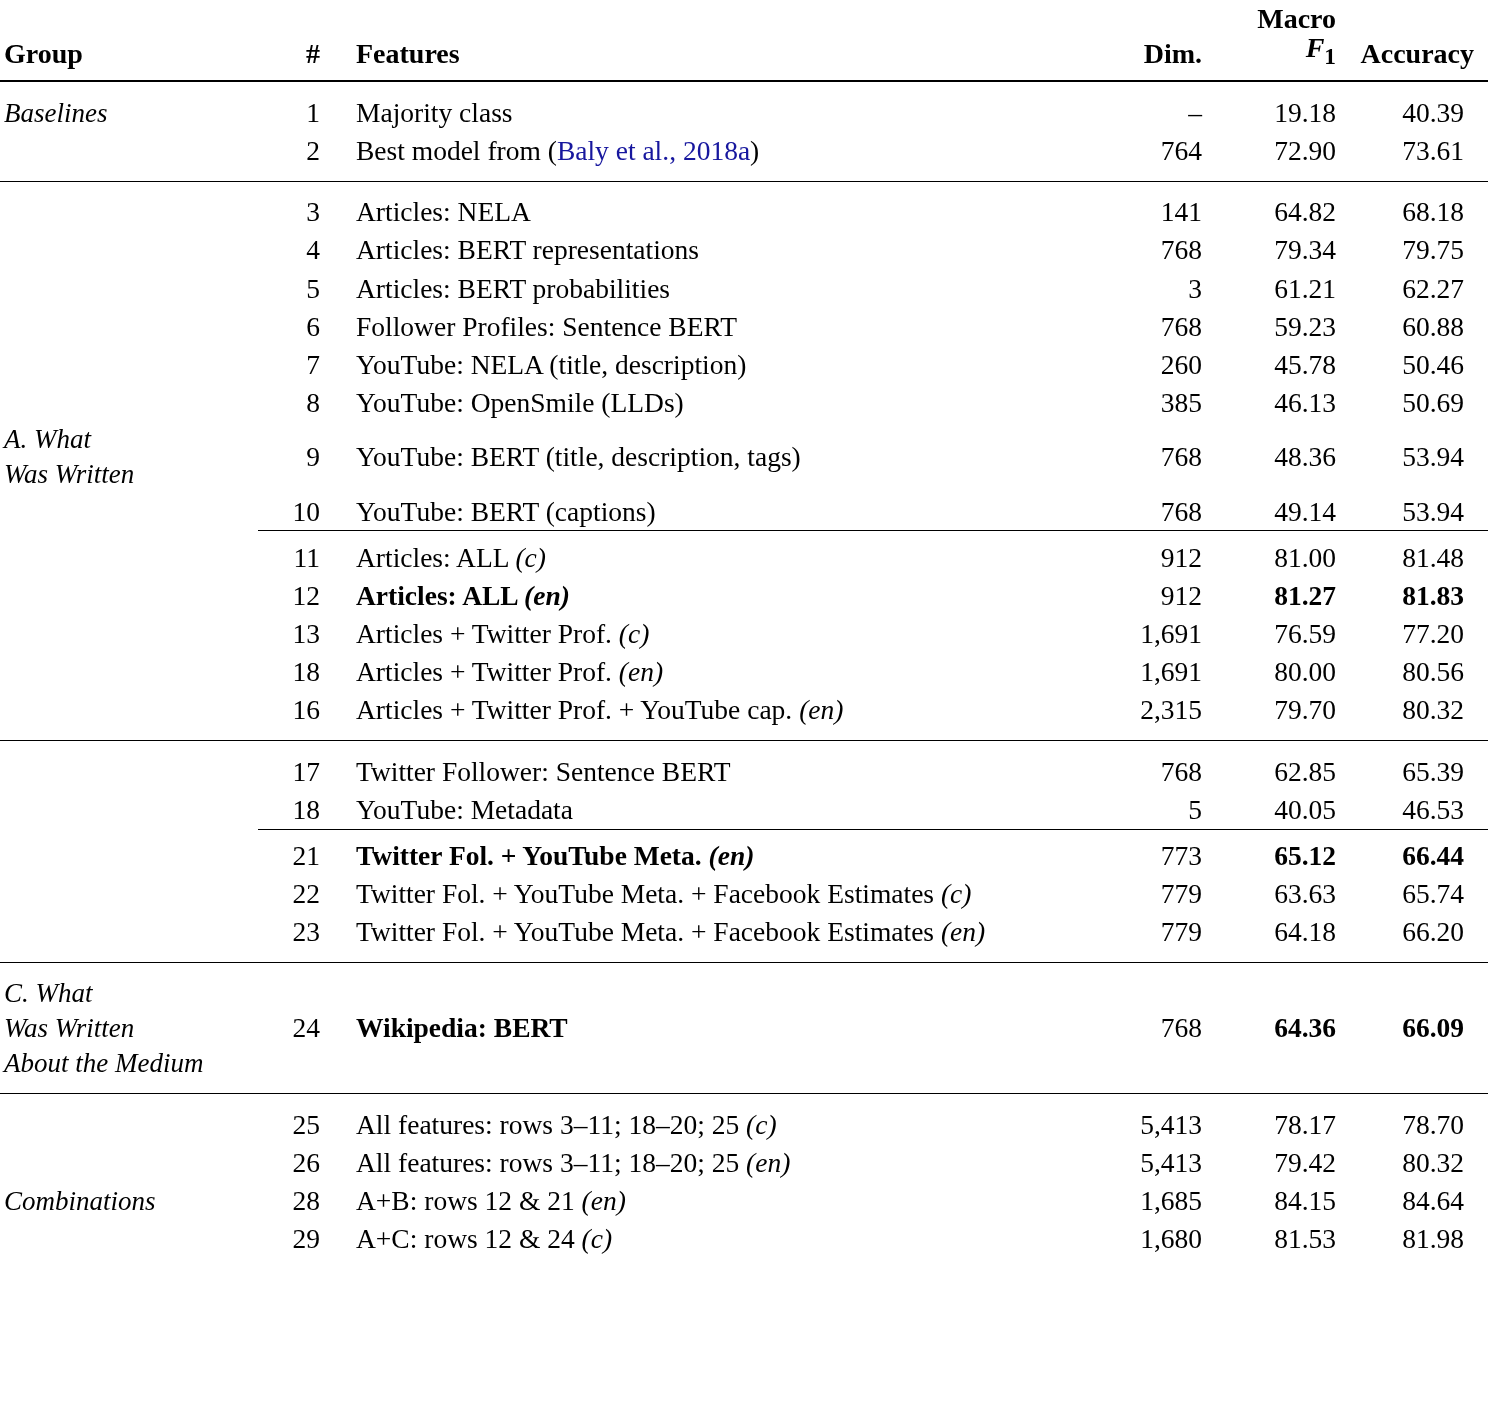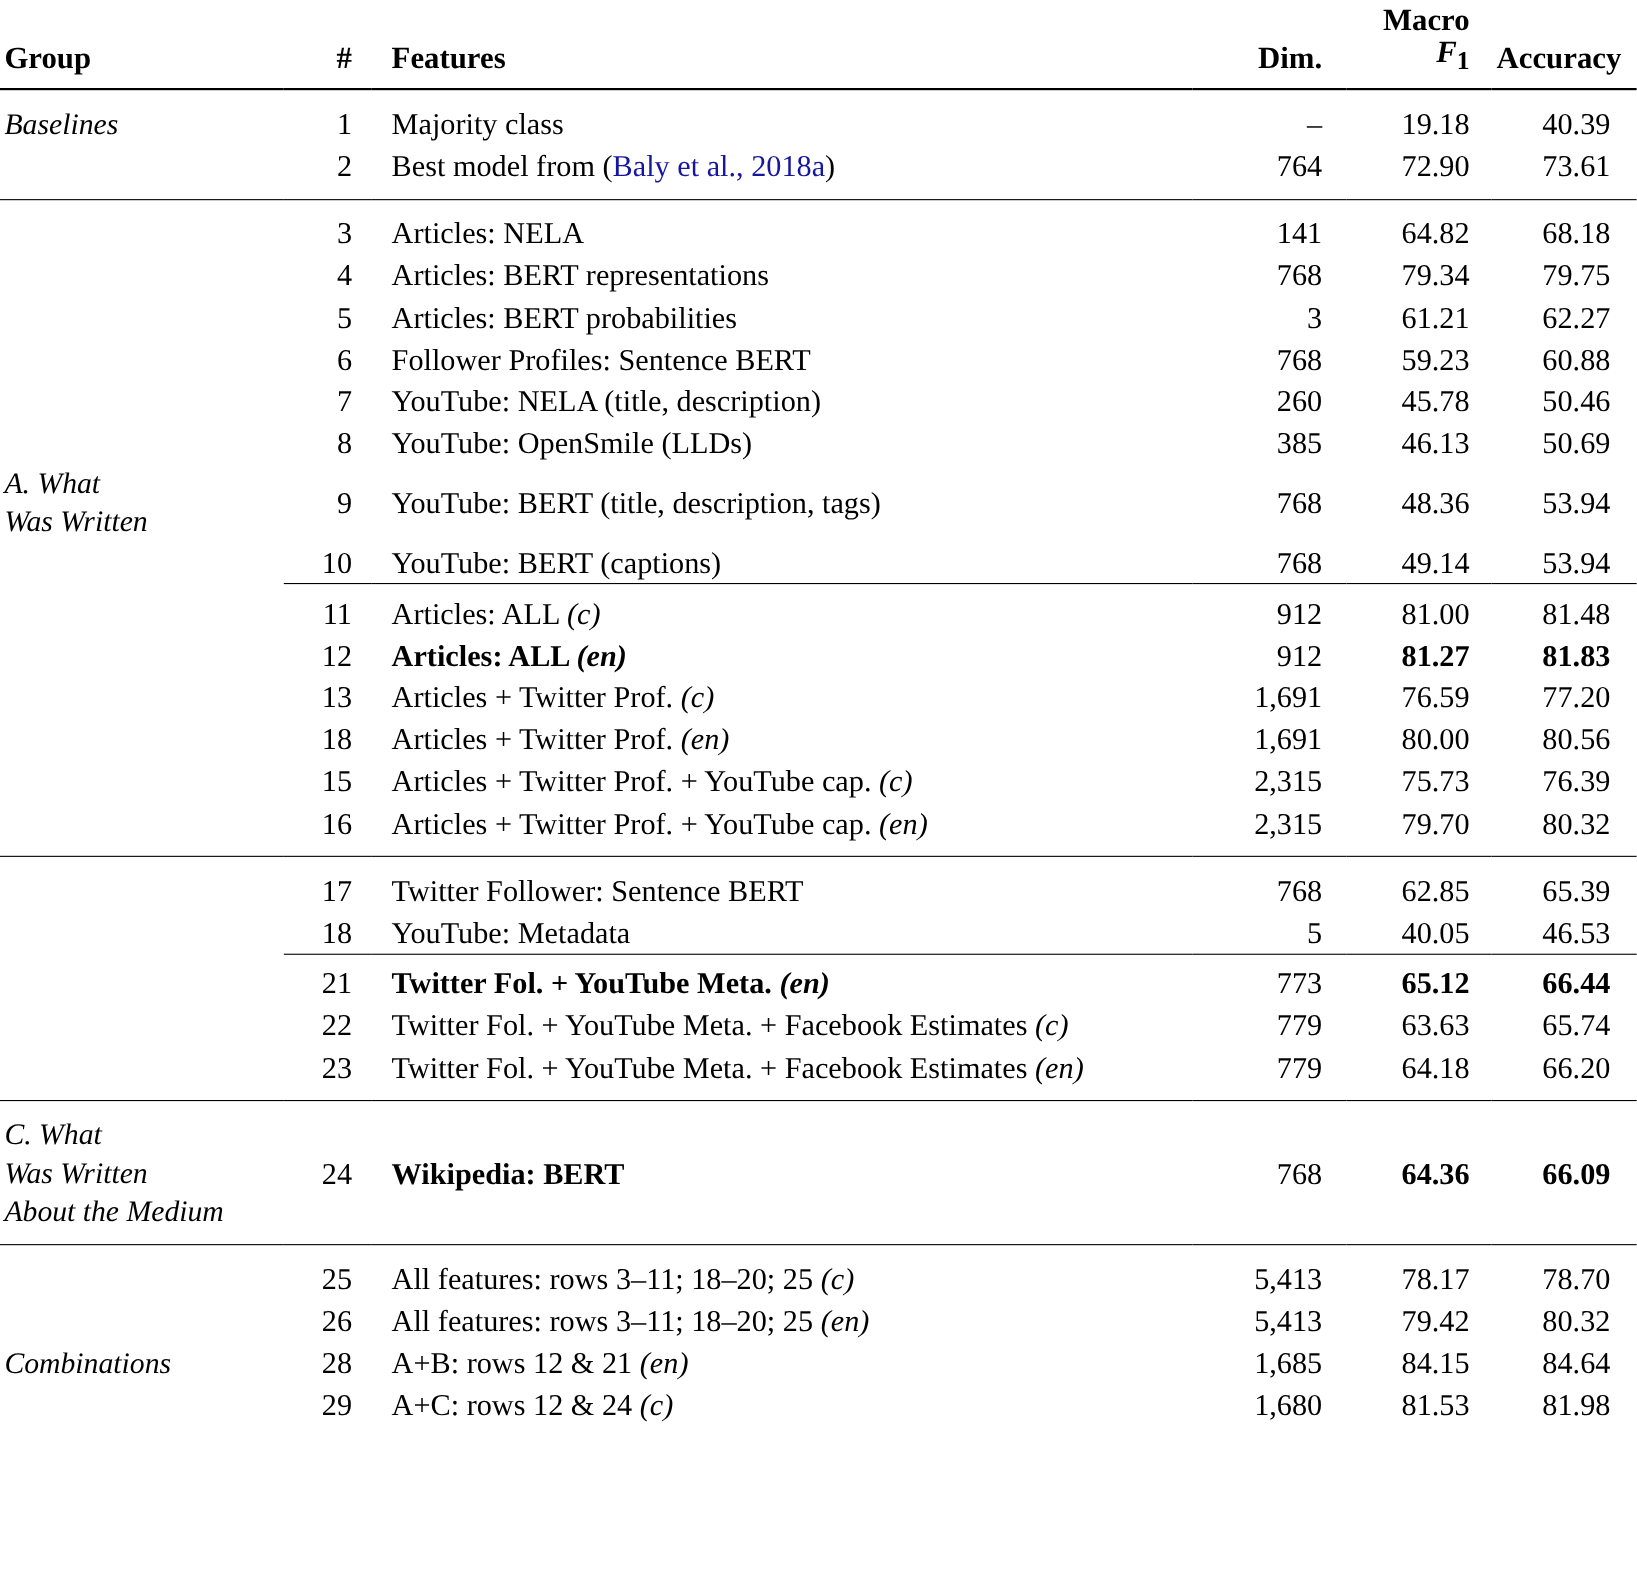--- a/index.html
+++ b/index.html
@@ -240,28 +240,20 @@
         <tr>
           <td class="group"></td>
           <td class="num">18</td>
           <td class="feat"><span>Articles + Twitter Prof. </span><span class="suffix">(en)</span></td>
           <td class="dim">1,691</td>
           <td class="f1">80.00</td>
           <td class="acc">80.56</td>
         </tr>
         <tr>
           <td class="group"></td>
-          <td class="num">15</td>
-          <td class="feat"><span>Articles + Twitter Prof. + YouTube cap. </span><span class="suffix">(c)</span></td>
-          <td class="dim">2,315</td>
-          <td class="f1">75.73</td>
-          <td class="acc">76.39</td>
-        </tr>
-        <tr>
-          <td class="group"></td>
           <td class="num">16</td>
           <td class="feat"><span>Articles + Twitter Prof. + YouTube cap. </span><span class="suffix">(en)</span></td>
           <td class="dim">2,315</td>
           <td class="f1">79.70</td>
           <td class="acc">80.32</td>
         </tr>
         <tr class="spacer-sm">
           <td colspan="6"></td>
         </tr>
         <tr class="rule-mid">

